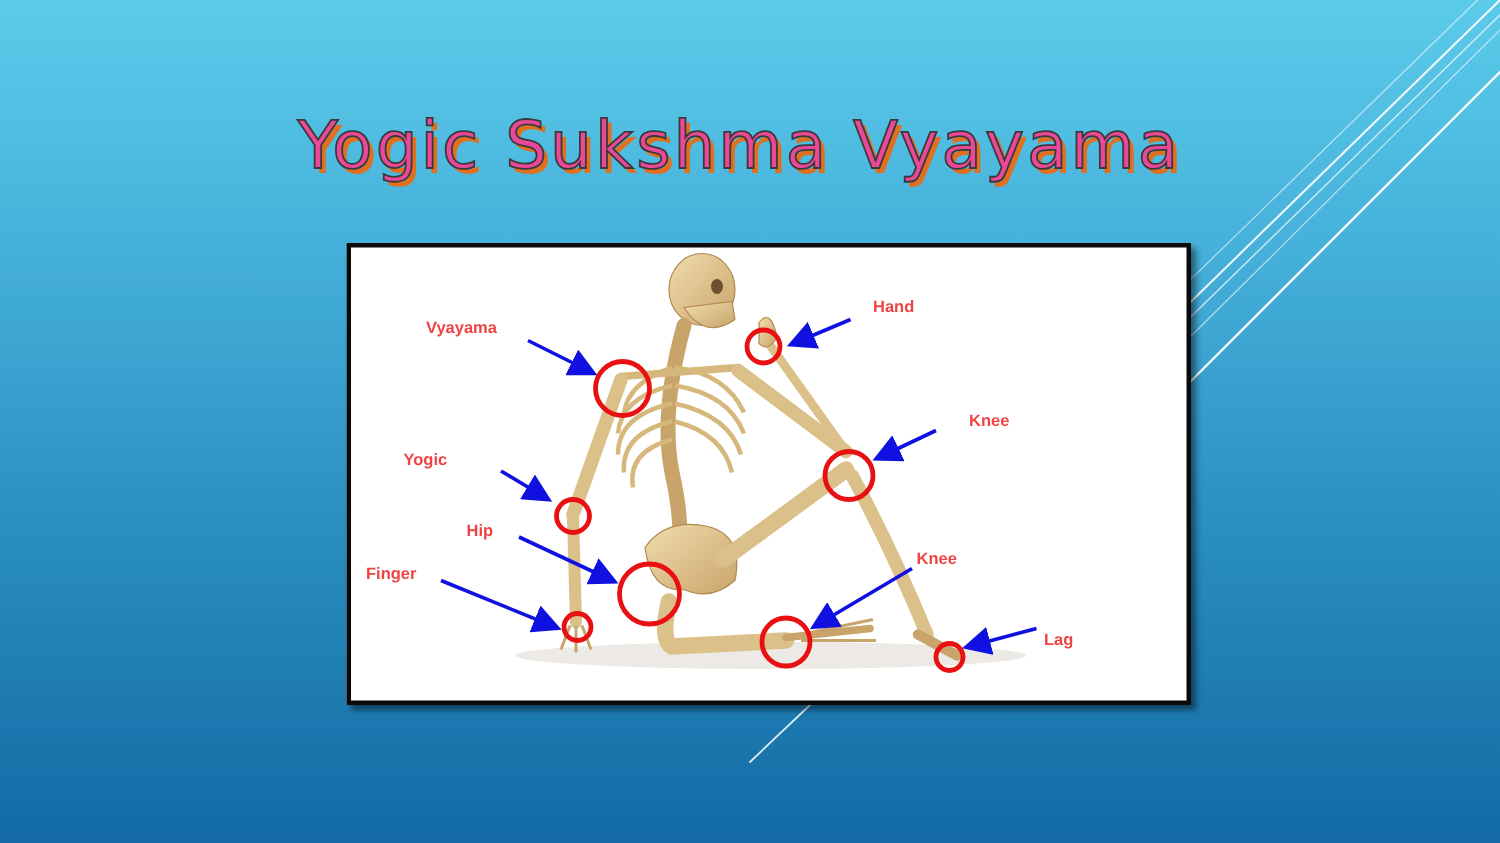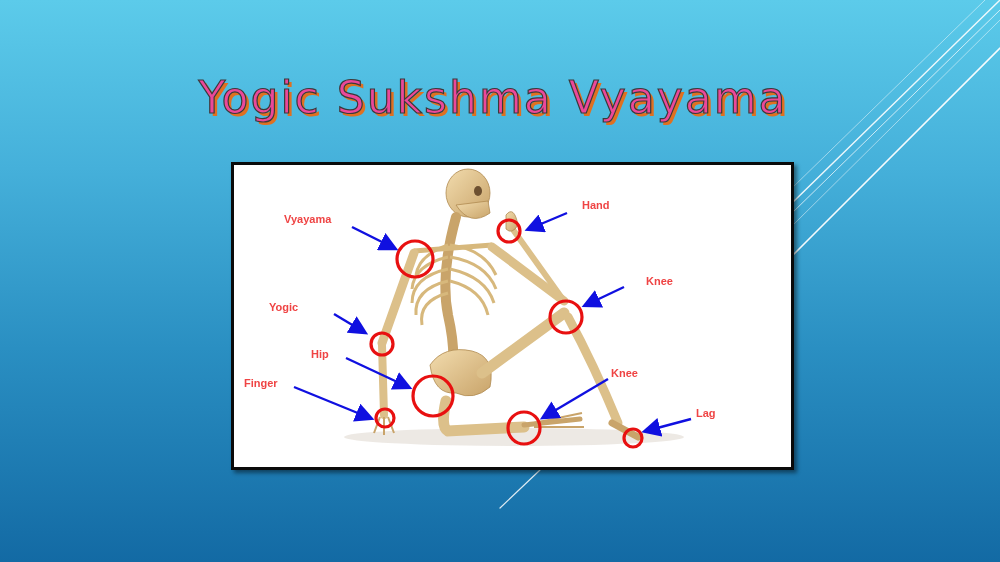--- a/index.html
+++ b/index.html
@@ -123,14 +123,14 @@
     </g>
   </svg>
 
   <span class="label" style="left:50px; top:48px;">Vyayama</span>
   <span class="label" style="left:348px; top:34px;">Hand</span>
   <span class="label" style="left:35px; top:136px;">Yogic</span>
   <span class="label" style="left:400px; top:110px;padding-left:12px;">Knee</span>
   <span class="label" style="left:77px; top:183px;">Hip</span>
   <span class="label" style="left:10px; top:212px;">Finger</span>
   <span class="label" style="left:377px; top:202px;">Knee</span>
-  <span class="label" style="left:462px; top:242px;">Lag</span>
+  <span class="label" style="left:462px; top:256px;">Lag</span>
 </div>
 
 </body></html>

